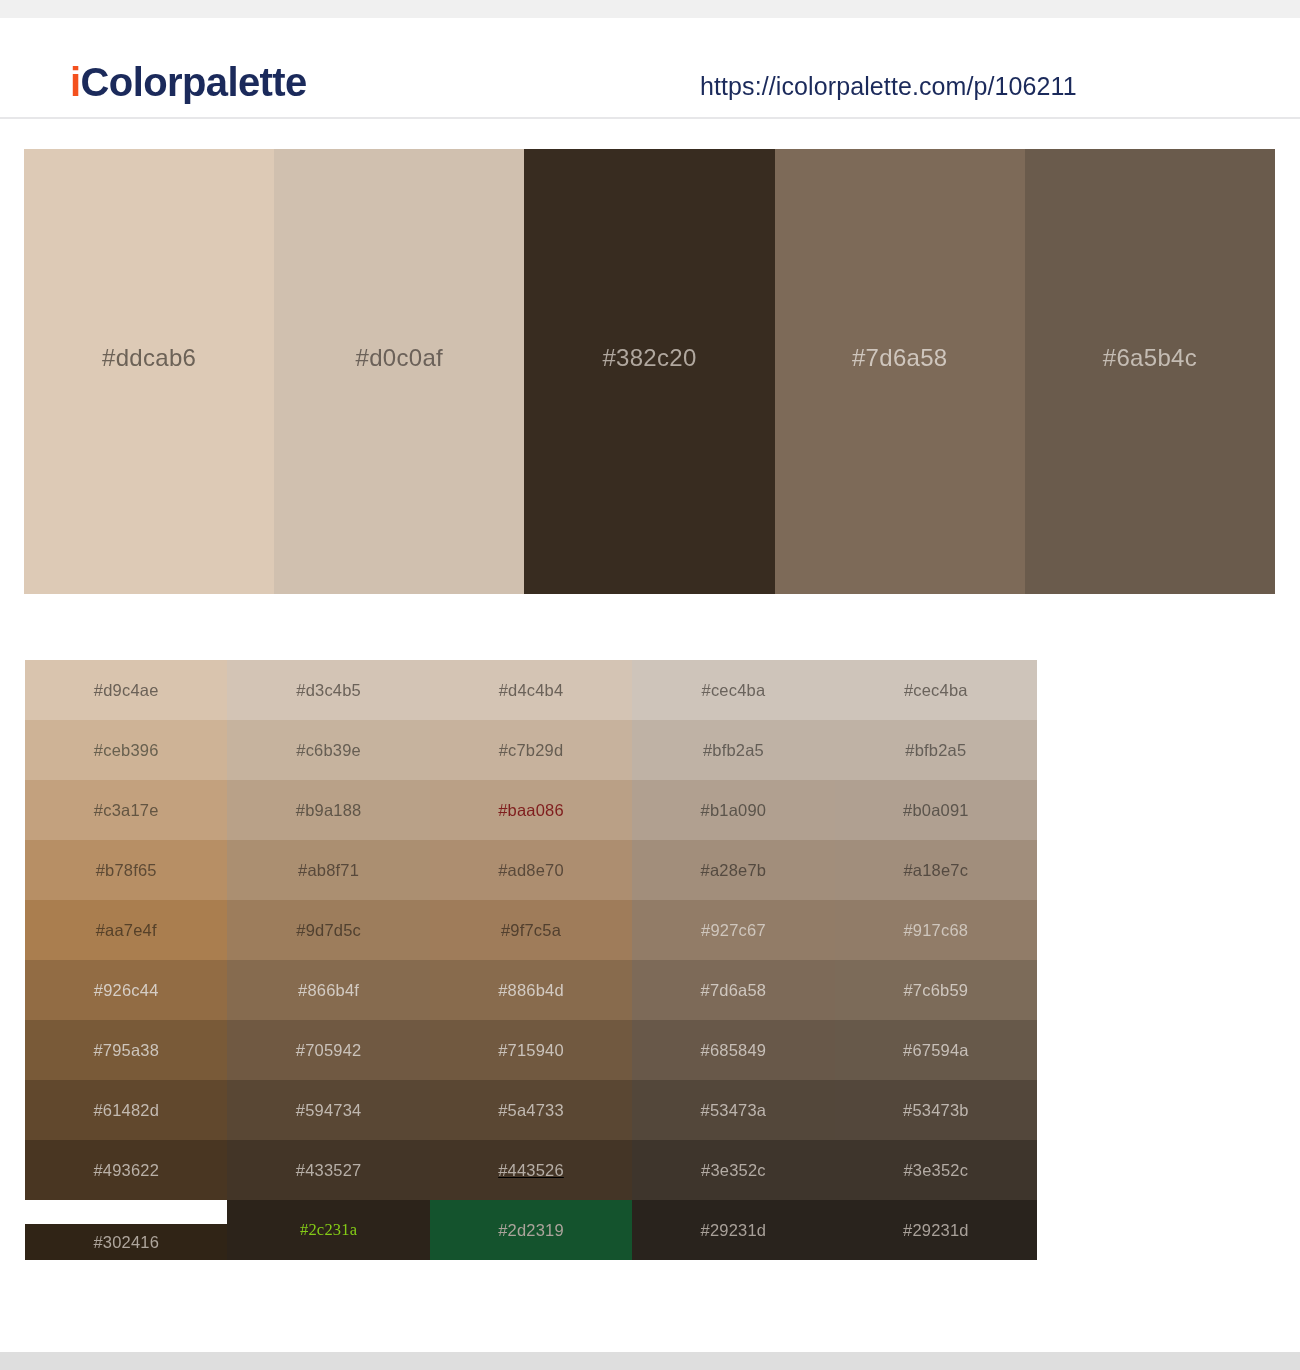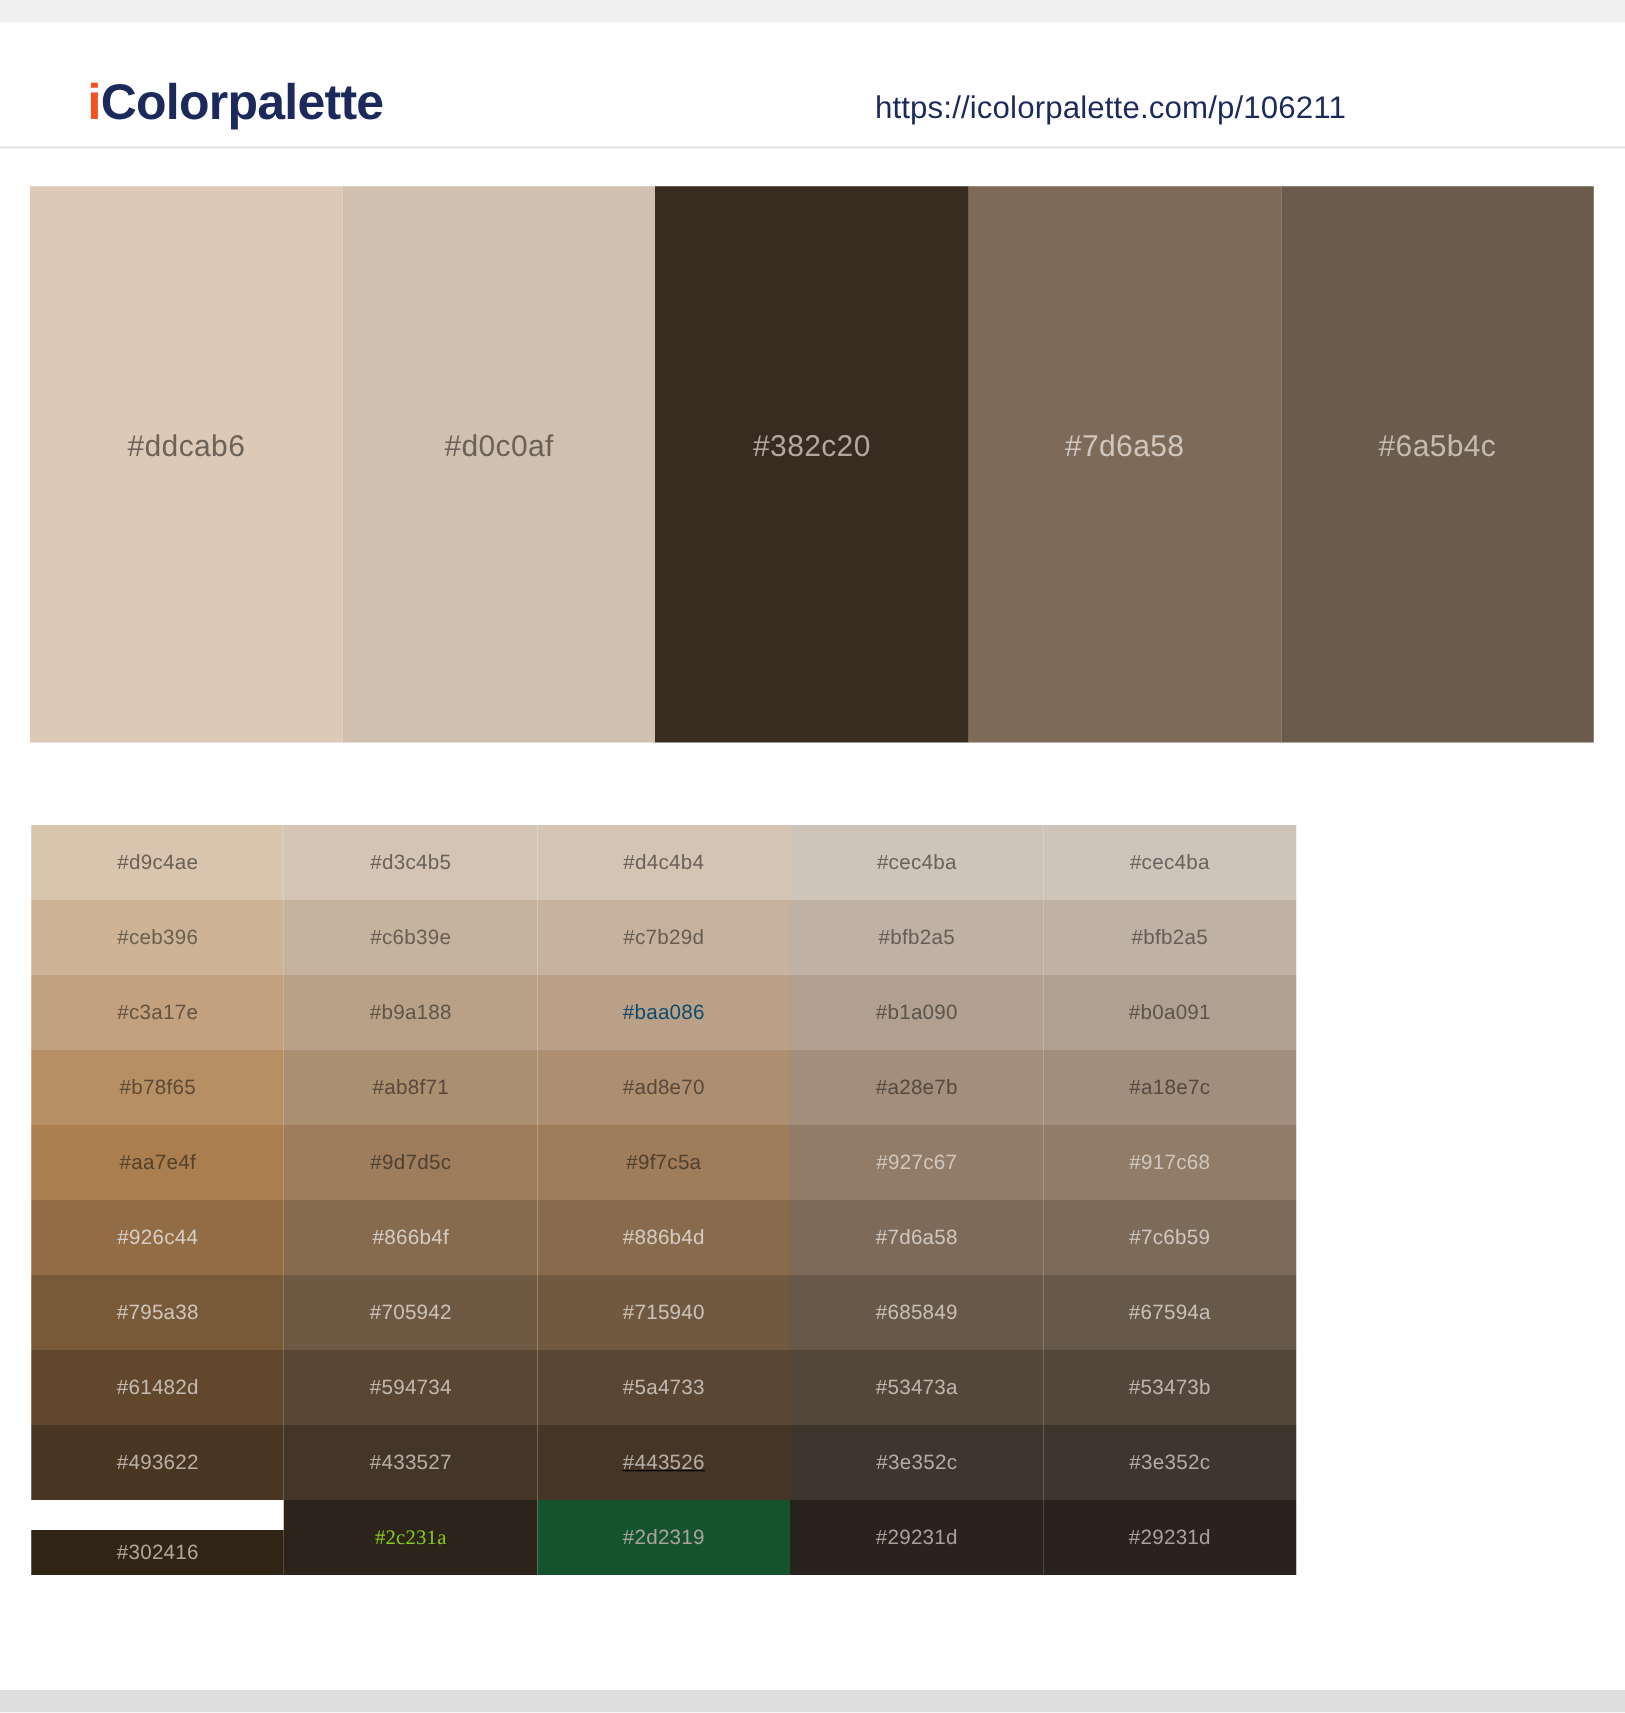--- a/index.html
+++ b/index.html
@@ -168,21 +168,21 @@
         </div>
       </div>
       <div class="shade-row">
         <div class="shade-cell" style="background: rgb(195, 161, 126);">
           <span class="hexlabel" style="color: rgb(99, 85, 66);">#c3a17e</span>
         </div>
         <div class="shade-cell" style="background: rgb(185, 161, 136);">
           <span class="hexlabel" style="color: rgb(95, 85, 72);">#b9a188</span>
         </div>
         <div class="shade-cell" style="background: rgb(186, 160, 134);">
-          <span class="hexlabel" style="color: #0c4a6e;">#baa086</span>
+          <span class="hexlabel" style="color: #7f1d1d;">#baa086</span>
         </div>
         <div class="shade-cell" style="background: rgb(177, 160, 144);">
           <span class="hexlabel" style="color: rgb(91, 84, 75);">#b1a090</span>
         </div>
         <div class="shade-cell" style="background: rgb(176, 160, 145);">
           <span class="hexlabel" style="color: rgb(91, 84, 76);">#b0a091</span>
         </div>
       </div>
       <div class="shade-row">
         <div class="shade-cell" style="background: rgb(183, 143, 101);">

